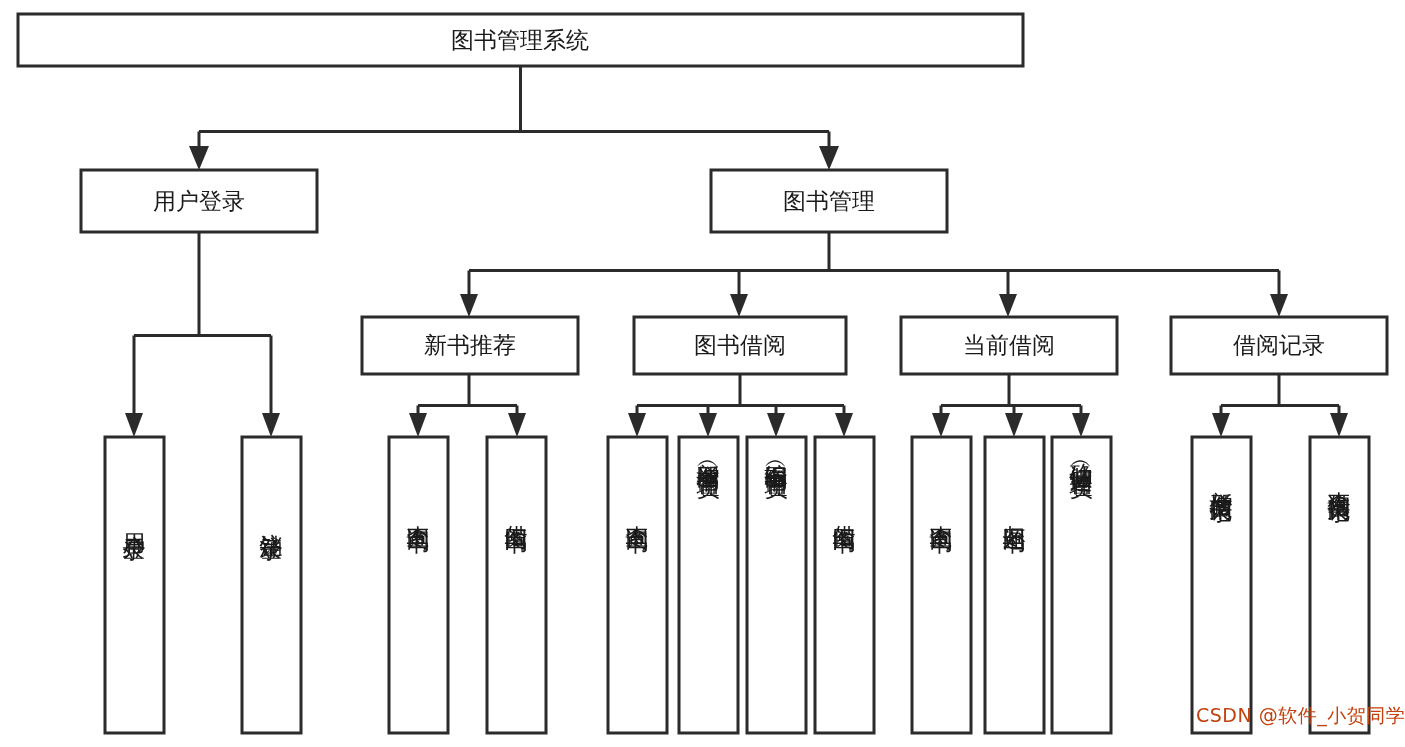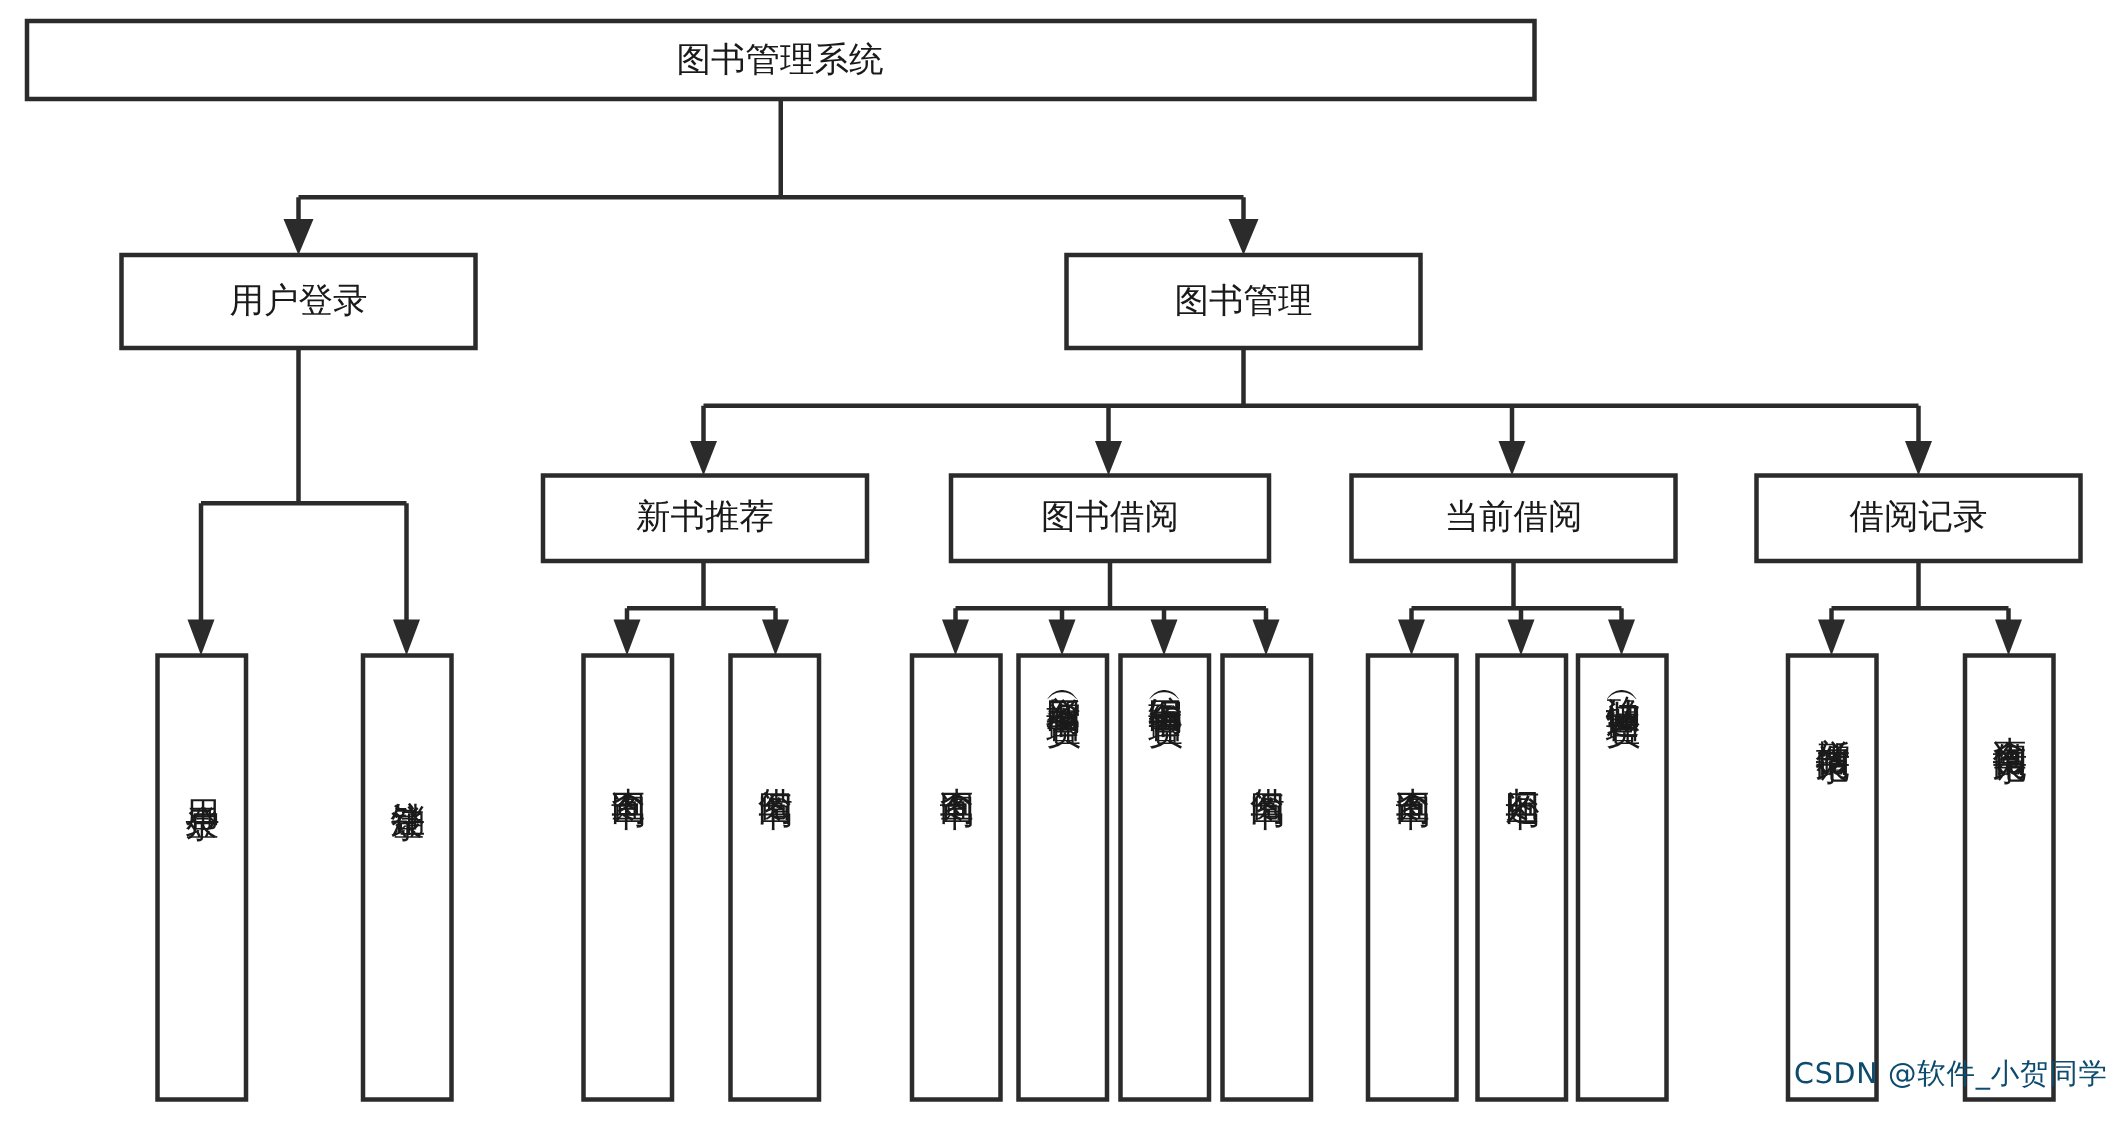--- a/index.html
+++ b/index.html
@@ -63,21 +63,21 @@
     font-size: 23px;
     line-height: 1.05;
     letter-spacing: 2px;
     color: #1a1a1a;
     white-space: nowrap;
   }
   .watermark {
     position: absolute;
     font-family: "DejaVu Sans", "Liberation Sans", sans-serif;
     font-size: 19px;
-    color: #0c4a6e;
+    color: #c2410c;
     white-space: nowrap;
     letter-spacing: 0.5px;
   }
 </style>
 </head>
 <body>
 
 <div id="diagram-root">
 
   <svg class="diagram-canvas" viewBox="0 0 1405 747">

